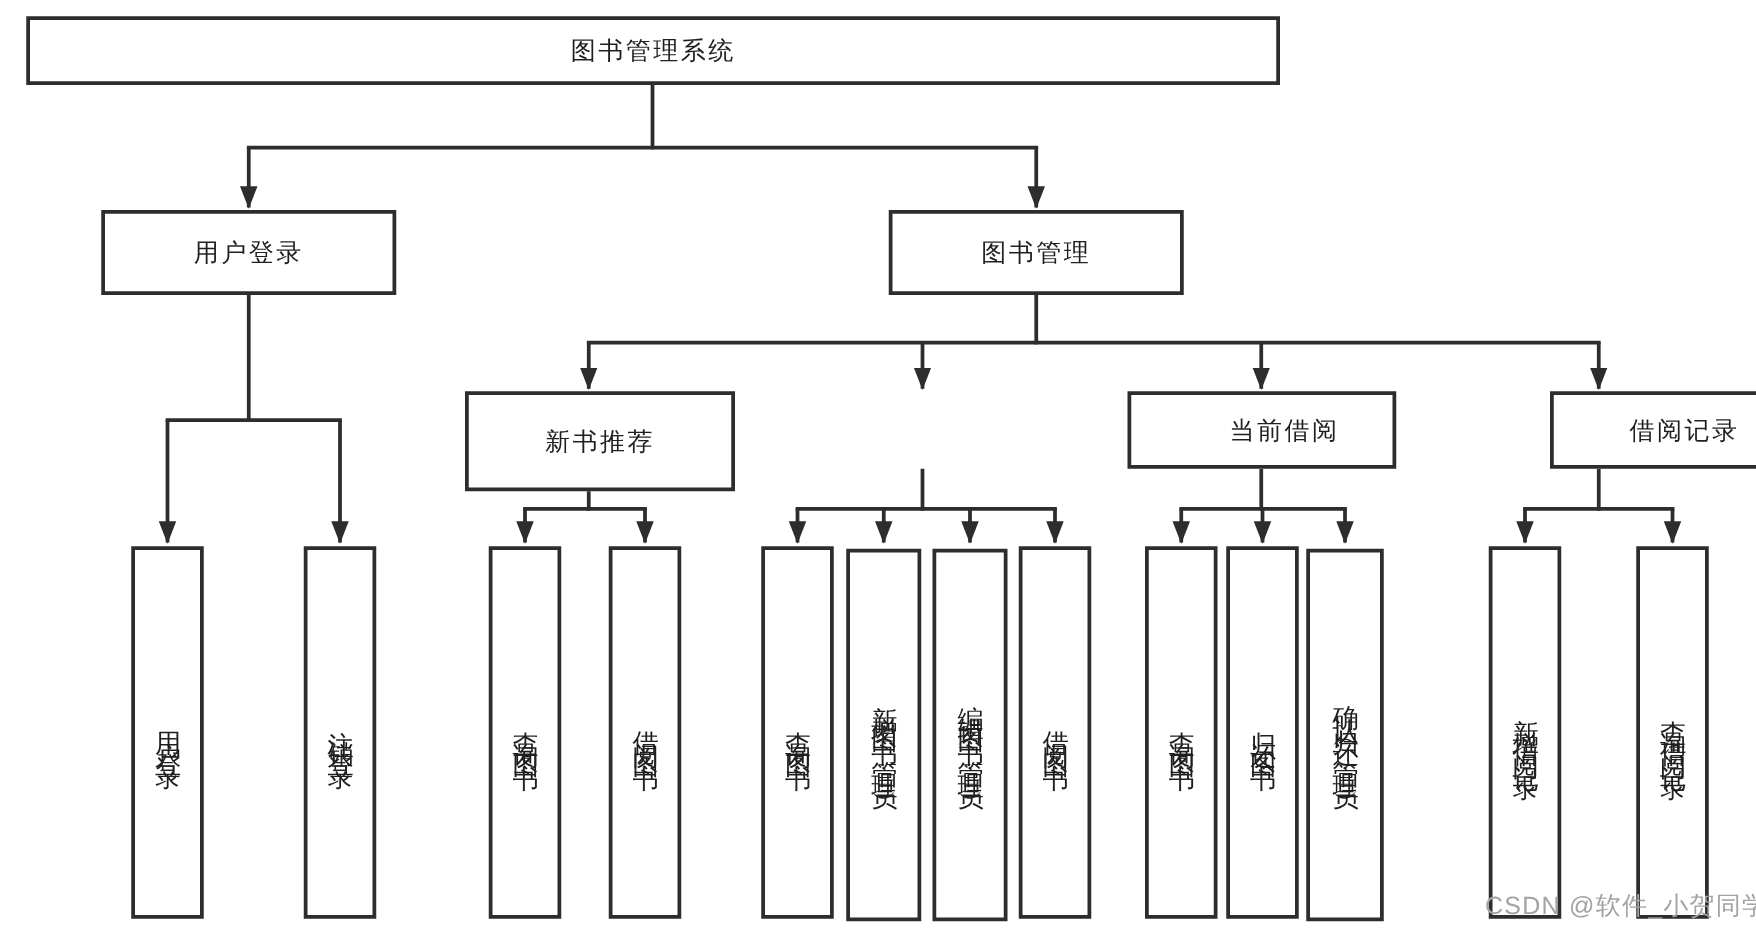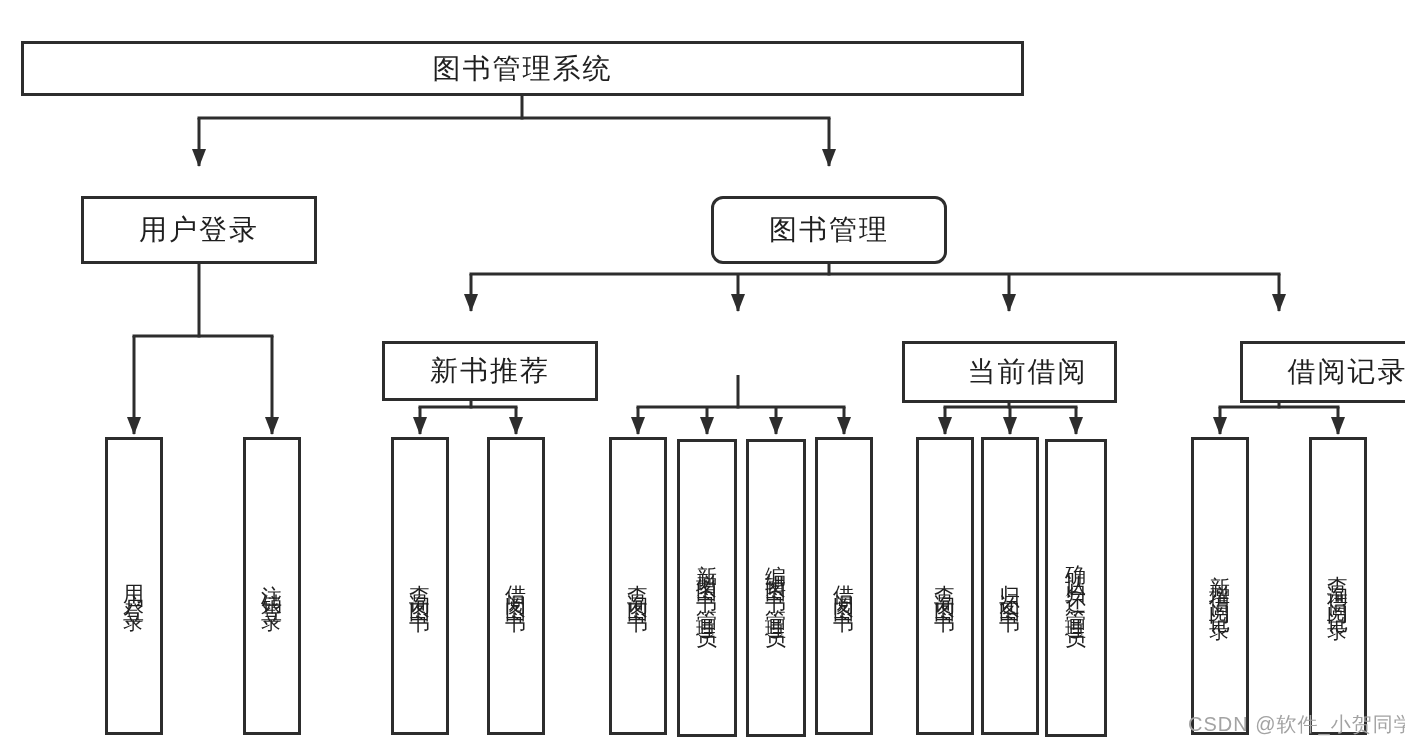--- a/index.html
+++ b/index.html
@@ -27,21 +27,21 @@
   .node {
     position: absolute;
     box-sizing: border-box;
     background: #ffffff;
     border: 3px solid var(--box-border, #2d2d2d);
     color: var(--text, #1f1f1f);
     display: flex;
     align-items: center;
     justify-content: center;
   }
-  .hnode { font-size: 28px; letter-spacing: 2px; white-space: nowrap; margin-top: 28px; }
+  .hnode { font-size: 20px; letter-spacing: 2px; white-space: nowrap; }
   .vnode .vtext {
     writing-mode: vertical-rl;
     text-orientation: mixed;
     font-size: 21px;
     line-height: 1;
     letter-spacing: 9px;
     white-space: nowrap;
   }
   .watermark {
     position: absolute;
@@ -117,23 +117,23 @@
       <line x1="1279" y1="375" x2="1279" y2="408.5"></line>
       <line x1="1218.5" y1="407" x2="1339.5" y2="407"></line>
       <line x1="1220" y1="407" x2="1220" y2="434" marker-end="url(#ah)"></line>
       <line x1="1338" y1="407" x2="1338" y2="434" marker-end="url(#ah)"></line>
     </g>
   </svg>
 
   <div class="node hnode" style="left:21px; top:13px; width:1003px; height:55px;">图书管理系统</div>
 
   <div class="node hnode" style="left:81px; top:168px; width:236px; height:68px;">用户登录</div>
-  <div class="node hnode" style="left:711px; top:168px; width:236px; height:68px;border-radius:12px;">图书管理</div>
+  <div class="node hnode" style="left:711px; top:168px; width:236px; height:68px;">图书管理</div>
 
-  <div class="node hnode" style="left:382px; top:313px; width:216px; height:60px;">新书推荐</div>
+  <div class="node hnode" style="left:372px; top:313px; width:216px; height:80px;">新书推荐</div>
   <div class="node hnode" style="left:902px; top:313px; width:215px; height:62px;padding-left:36px;">当前借阅</div>
   <div class="node hnode" style="left:1240px; top:313px; width:215px; height:62px;font-family:Liberation Mono, monospace;">借阅记录</div>
 
   <div class="node vnode" style="left:105px; top:437px; width:58px; height:298px;">
     <span class="vtext">用户登录</span>
   </div>
   <div class="node vnode" style="left:243px; top:437px; width:58px; height:298px;">
     <span class="vtext">注销登录</span>
   </div>
 

